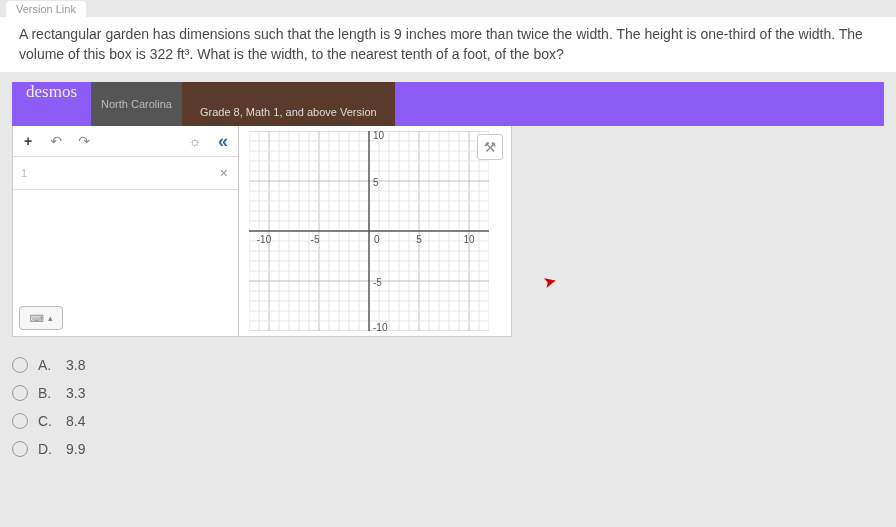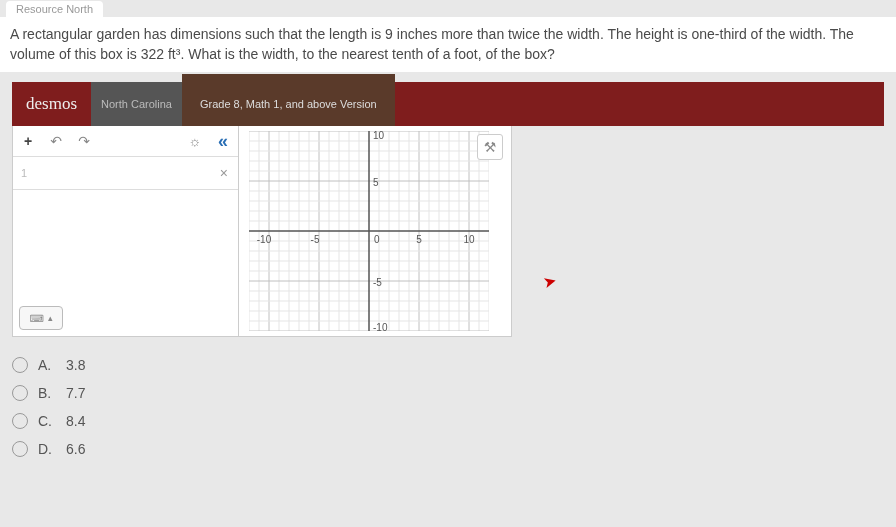--- a/index.html
+++ b/index.html
@@ -1,19 +1,19 @@
 <!DOCTYPE html>
 <html><head>
 <meta charset="utf-8">
 <style>
   body{margin:0;font-family:Arial,Helvetica,sans-serif;background:#e8e8e8;color:#4a4a4a;width:896px;height:527px;overflow:hidden;font-size:14px}
   .tab{background:#fff;display:inline-block;padding:2px 10px;font-size:11px;color:#999;border-radius:4px 4px 0 0;margin-left:6px}
-  .question{background:#fff;padding:8px 10px;font-size:14px;line-height:1.4}
+  .question{background:#fff;padding:8px 19px;font-size:14px;line-height:1.4}
   .tool-wrap{padding:10px 12px}
-  .desmos-bar{background:#7f1d1d;color:#ccc;display:flex;align-items:center;height:44px}
+  .desmos-bar{background:#8b5cf6;color:#ccc;display:flex;height:44px}
   .desmos-logo{font-family:serif;font-size:17px;color:#eee;padding:0 14px;font-weight:400}
   .gray-seg{background:#555;color:#bbb;font-size:11px;height:100%;display:flex;align-items:center;padding:0 10px}
   .brown-seg{background:#5a3a2a;color:#ddd;font-size:11px;height:100%;display:flex;align-items:center;padding:8px 18px}
   .workspace{display:flex;background:#fff;height:210px;border:1px solid #ccc;border-top:0;position:relative}
   .side{width:225px;border-right:1px solid #ccc;display:flex;flex-direction:column;position:relative}
   .side-top{display:flex;align-items:center;height:30px;border-bottom:1px solid #ddd;padding:0 8px;gap:14px}
   .side-ico{width:14px;height:14px;color:#888;display:flex;align-items:center;justify-content:center;font-size:14px}
   .plus{font-weight:bold;color:#444}
   .gear{margin-left:auto}
   .chev{color:#2a6fb5;font-size:18px;font-weight:bold}
@@ -33,21 +33,21 @@
   .ans{display:flex;align-items:center;gap:10px;padding:6px 2px;font-size:14px;color:#555}
   .radio{width:14px;height:14px;border:1.5px solid #999;border-radius:50%;flex:0 0 auto}
   .letter{width:18px}
   .cursor{position:absolute;left:543px;top:272px;font-size:16px;color:#c00;transform:rotate(-15deg)}
 </style>
 </head>
 <body>
 
 
 
-<div class="tab">Resource North</div>
+<div class="tab">Version Link</div>
 <div class="question">A rectangular garden has dimensions such that the length is 9 inches more than twice the width. The height is one-third of the width. The volume of this box is 322 ft³. What is the width, to the nearest tenth of a foot, of the box?</div>
 
 <div class="tool-wrap">
   <div class="desmos-bar">
     <div class="desmos-logo">desmos</div>
     <div class="gray-seg">North Carolina</div>
     <div class="brown-seg">Grade 8, Math 1, and above Version</div>
   </div>
   <div class="workspace" style="width:498px">
     <div class="side">
@@ -134,29 +134,29 @@
 
 <div class="answers">
   <div class="ans">
     <span class="radio"></span>
     <span class="letter">A.</span>
     <span>3.8</span>
   </div>
   <div class="ans">
     <span class="radio"></span>
     <span class="letter">B.</span>
-    <span>7.7</span>
+    <span>3.3</span>
   </div>
   <div class="ans">
     <span class="radio"></span>
     <span class="letter">C.</span>
     <span>8.4</span>
   </div>
   <div class="ans">
     <span class="radio"></span>
     <span class="letter">D.</span>
-    <span>6.6</span>
+    <span>9.9</span>
   </div>
 </div>
 
 <div class="cursor">➤</div>
 
 
 
 </body></html>

